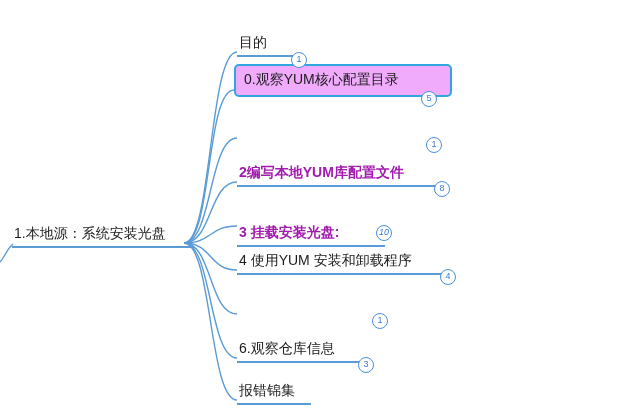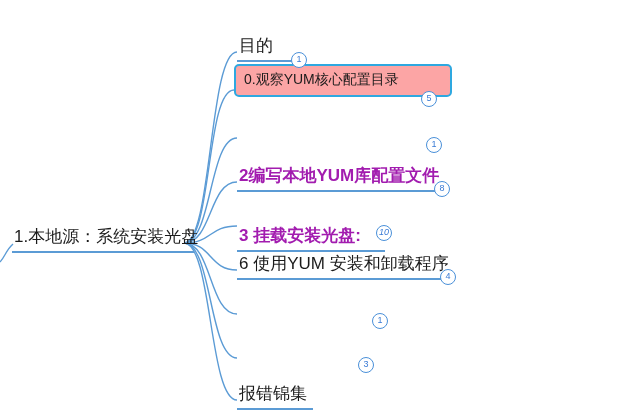--- a/index.html
+++ b/index.html
@@ -16,39 +16,39 @@
   #links {
     position: absolute;
     left: 0; top: 0;
     width: 627px; height: 413px;
     pointer-events: none;
   }
 
   .topic {
     position: absolute;
     white-space: nowrap;
-    font-size: 17px;
+    font-size: 14px;
     color: #1b1b1b;
     border-bottom: 2px solid #5b9bd5;
     padding: 1px 6px 3px 2px;
     cursor: default;
   }
   .topic.red { color: #a21caf; font-weight: bold; }
 
   #root { left: 12px;  top: 224px; width: 174px; }
 
   #t0 { left: 237px; top: 33px;  min-width: 58px;  }
   #t1 {
     left: 234px; top: 64px;
     min-width: 196px;
     font-size: 14px;
     border: 2px solid #2ea8e0;
     border-radius: 5px;
     padding: 5px 10px 6px 8px;
-    background: #fca5a5;
+    background: #f0abfc;
   }
   #t2 { left: 237px; top: 119px; min-width: 190px; }
   #t3 { left: 237px; top: 163px; min-width: 198px; }
   #t4 { left: 237px; top: 207px; min-width: 140px; margin-top: 16px; }
   #t5 { left: 237px; top: 251px; min-width: 204px; }
   #t6 { left: 237px; top: 295px; min-width: 136px; }
   #t7 { left: 237px; top: 339px; min-width: 122px; }
   #t8 { left: 237px; top: 381px; min-width: 66px;  }
 
   .badge {
@@ -99,21 +99,22 @@
       <path d="M184,243 C212,243 209,400 237,400"></path>
     </g>
   </svg>
 
   <div id="root" class="topic">1.本地源：系统安装光盘</div>
 
   <div id="t0" class="topic">目的</div>
   <div id="t1" class="topic">0.观察YUM核心配置目录</div>
   <div id="t3" class="topic red">2编写本地YUM库配置文件</div>
   <div id="t4" class="topic red">3 挂载安装光盘:</div>
-  <div id="t5" class="topic">6 使用YUM 安装和卸载程序</div>
+  <div id="t5" class="topic">4 使用YUM 安装和卸载程序</div>
+  <div id="t7" class="topic">6.观察仓库信息</div>
   <div id="t8" class="topic">报错锦集</div>
 
   <div id="b0" class="badge">1</div>
   <div id="b1" class="badge">5</div>
   <div id="b2" class="badge">1</div>
   <div id="b3" class="badge">8</div>
   <div id="b4" class="badge">10</div>
   <div id="b5" class="badge">4</div>
   <div id="b6" class="badge">1</div>
   <div id="b7" class="badge">3</div>

